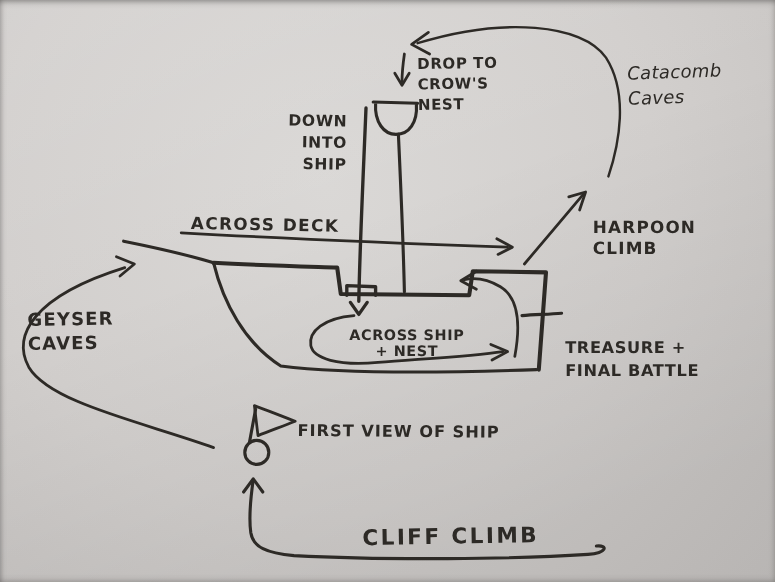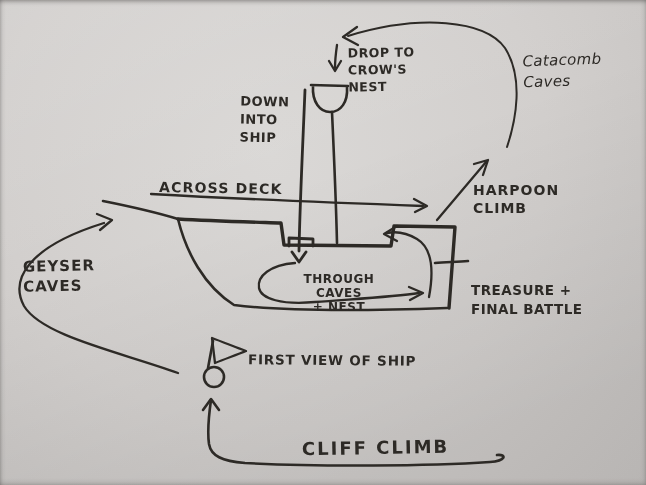--- a/index.html
+++ b/index.html
@@ -76,33 +76,33 @@
   <path class="w26" d="M 203 410 L 211 399 L 219 410"></path>
 </svg>
 
 <div class="lbl" style="left:348px;top:44px;font-size:12.5px;line-height:17px;transform:rotate(-1deg);">DROP TO
 CROW'S
 NEST</div>
 
 <div class="lbl cursive" style="left:523px;top:50px;font-size:15px;line-height:21px;transform:rotate(-2deg);">Catacomb
 Caves</div>
 
-<div class="lbl" style="left:240px;top:93px;font-size:13px;line-height:18px;transform:rotate(1deg);">DOWN
+<div class="lbl" style="left:240px;top:93px;font-size:13px;line-height:18px;transform:rotate(1deg);text-align:right;">DOWN
 INTO
 SHIP</div>
 
 <div class="lbl" style="left:159px;top:180px;font-size:14px;letter-spacing:1.2px;transform:rotate(1deg);">ACROSS DECK</div>
 
-<div class="lbl" style="left:473px;top:181px;font-size:14px;line-height:18px;letter-spacing:1px;">HARPOON
+<div class="lbl" style="left:494px;top:181px;font-size:14px;line-height:18px;letter-spacing:1px;">HARPOON
 CLIMB</div>
 
 <div class="lbl" style="left:23px;top:256px;font-size:15px;line-height:20px;letter-spacing:1px;transform:rotate(-1deg);">GEYSER
 CAVES</div>
 
-<div class="lbl" style="left:279px;top:272px;width:120px;font-size:12px;line-height:14px;text-align:center;">THROUGH CAVES
+<div class="lbl" style="left:279px;top:272px;width:120px;font-size:12px;line-height:14px;text-align:center;">ACROSS SHIP
 + NEST</div>
 
 <div class="lbl" style="left:471px;top:253px;font-size:13.5px;line-height:19px;margin-top:28px;">TREASURE +
 FINAL BATTLE</div>
 
 <div class="lbl" style="left:248px;top:352px;font-size:13.5px;letter-spacing:.8px;transform:rotate(.5deg);">FIRST VIEW OF SHIP</div>
 
 <div class="lbl" style="left:302px;top:437px;font-size:18px;letter-spacing:2px;transform:rotate(-1deg);">CLIFF CLIMB</div>
 
 </body></html>

